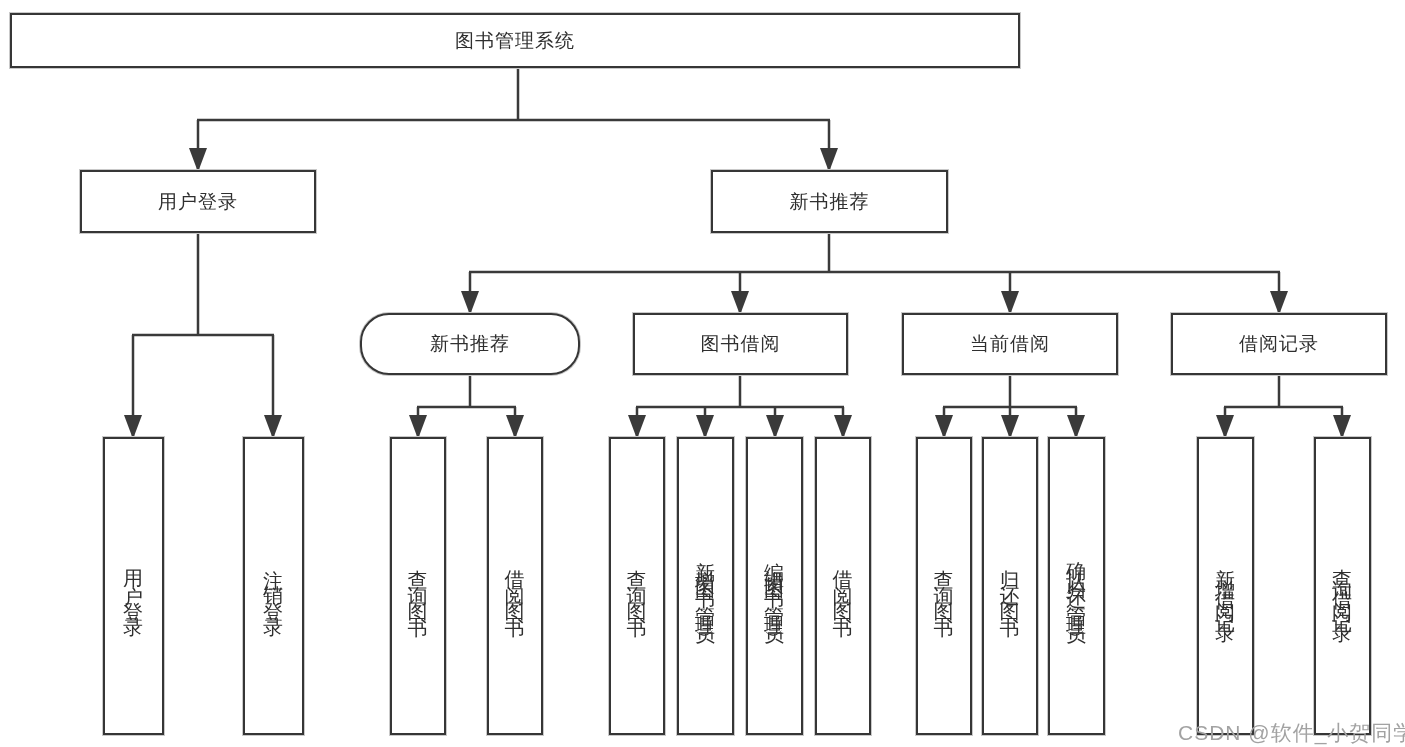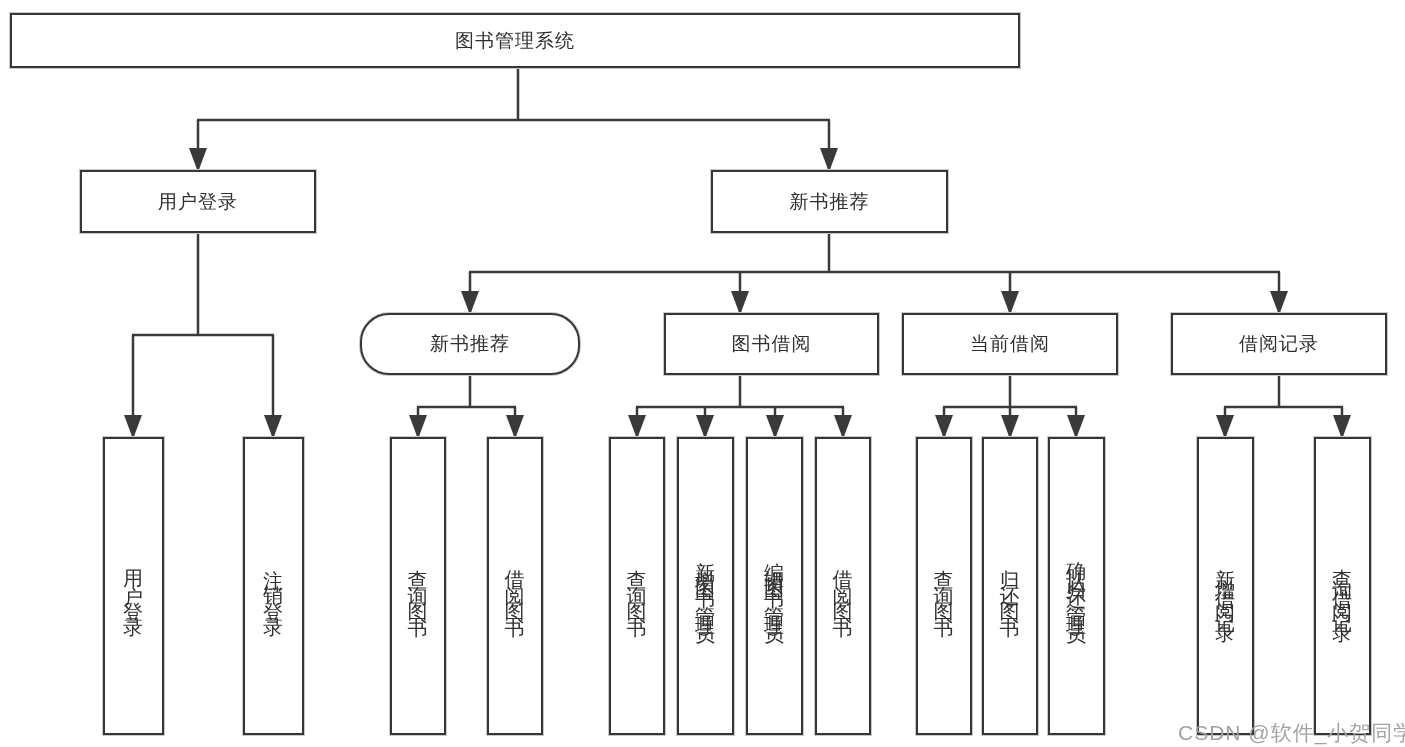--- a/index.html
+++ b/index.html
@@ -117,21 +117,21 @@
   <div class="hbox" style="left:80px; top:170px; width:236px; height:63px;">
     <span>用户登录</span>
   </div>
   <div class="hbox" style="left:711px; top:170px; width:237px; height:63px;">
     <span>新书推荐</span>
   </div>
 
   <div class="hbox" style="left:360px; top:313px; width:220px; height:62px;border-radius:29px;">
     <span>新书推荐</span>
   </div>
-  <div class="hbox" style="left:633px; top:313px; width:215px; height:62px;margin-left:31px;">
+  <div class="hbox" style="left:633px; top:313px; width:215px; height:62px;">
     <span>图书借阅</span>
   </div>
   <div class="hbox" style="left:1171px; top:313px; width:216px; height:62px;">
     <span>借阅记录</span>
   </div>
   <div class="hbox" style="left:902px; top:313px; width:216px; height:62px;">
     <span>当前借阅</span>
   </div>
 
   <div class="vbox" style="left:103px; width:61px;">

